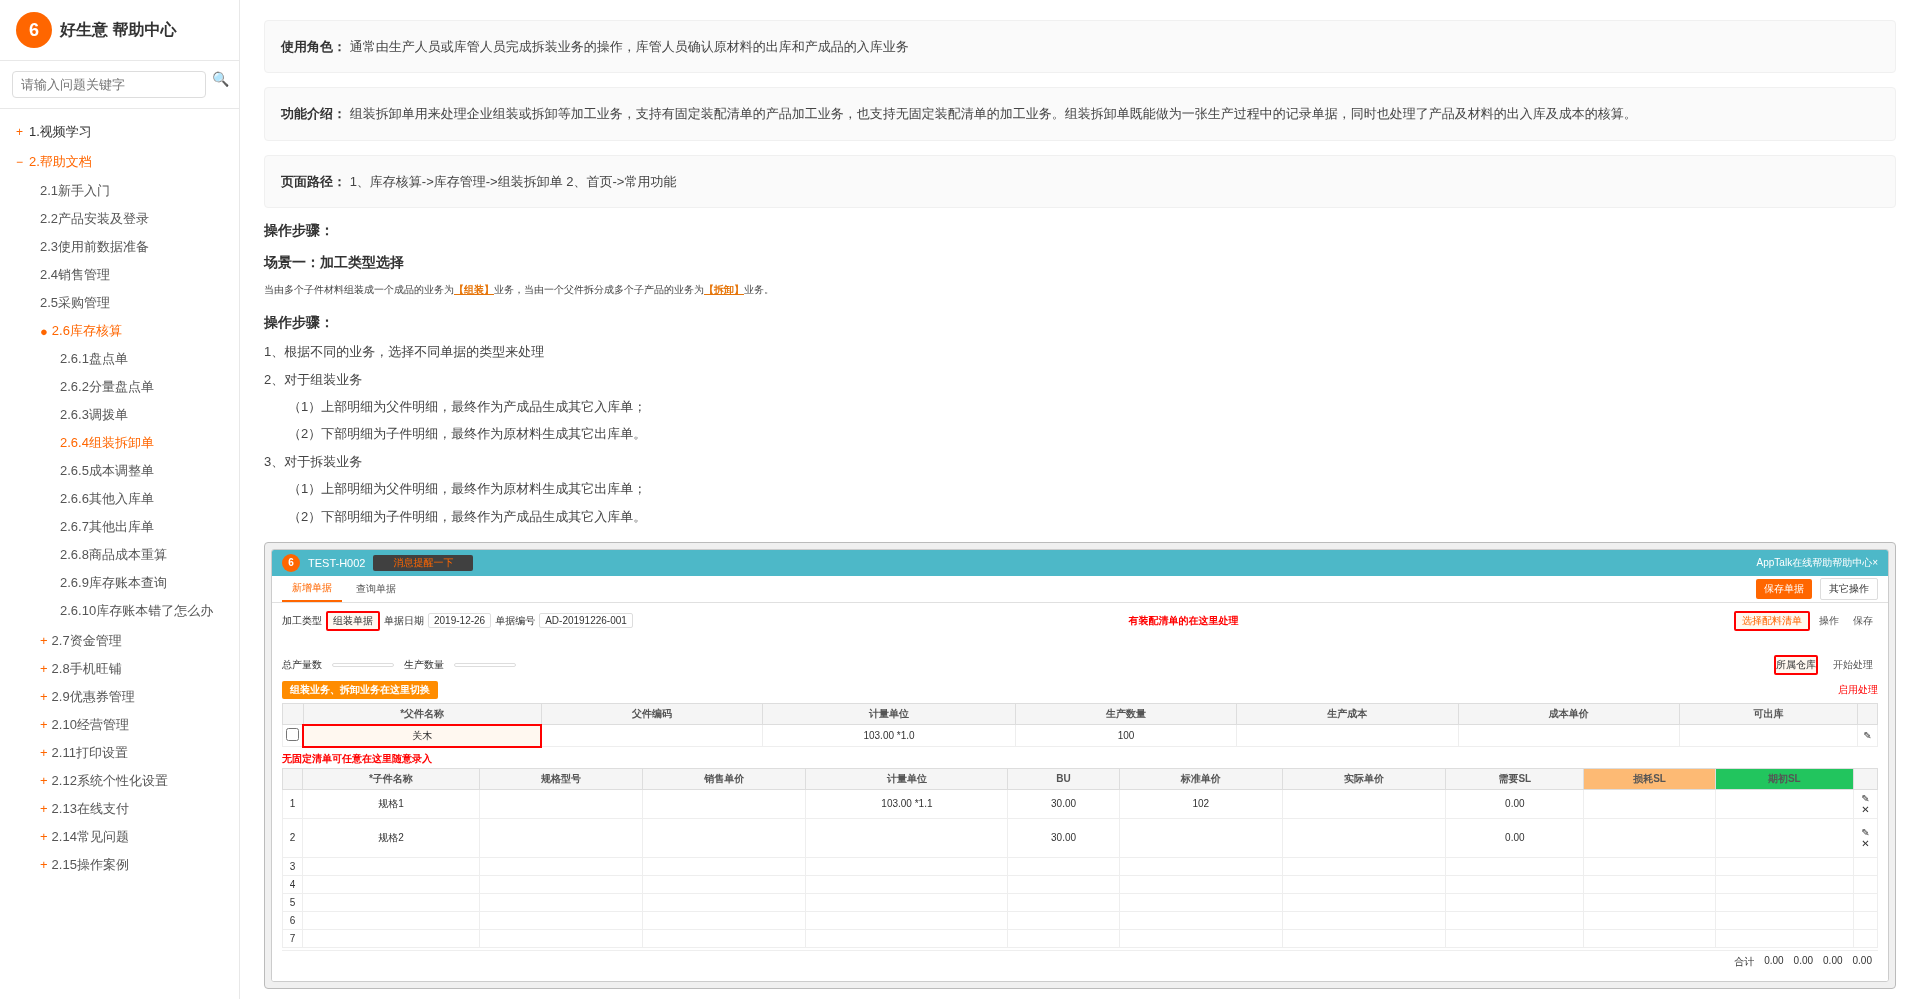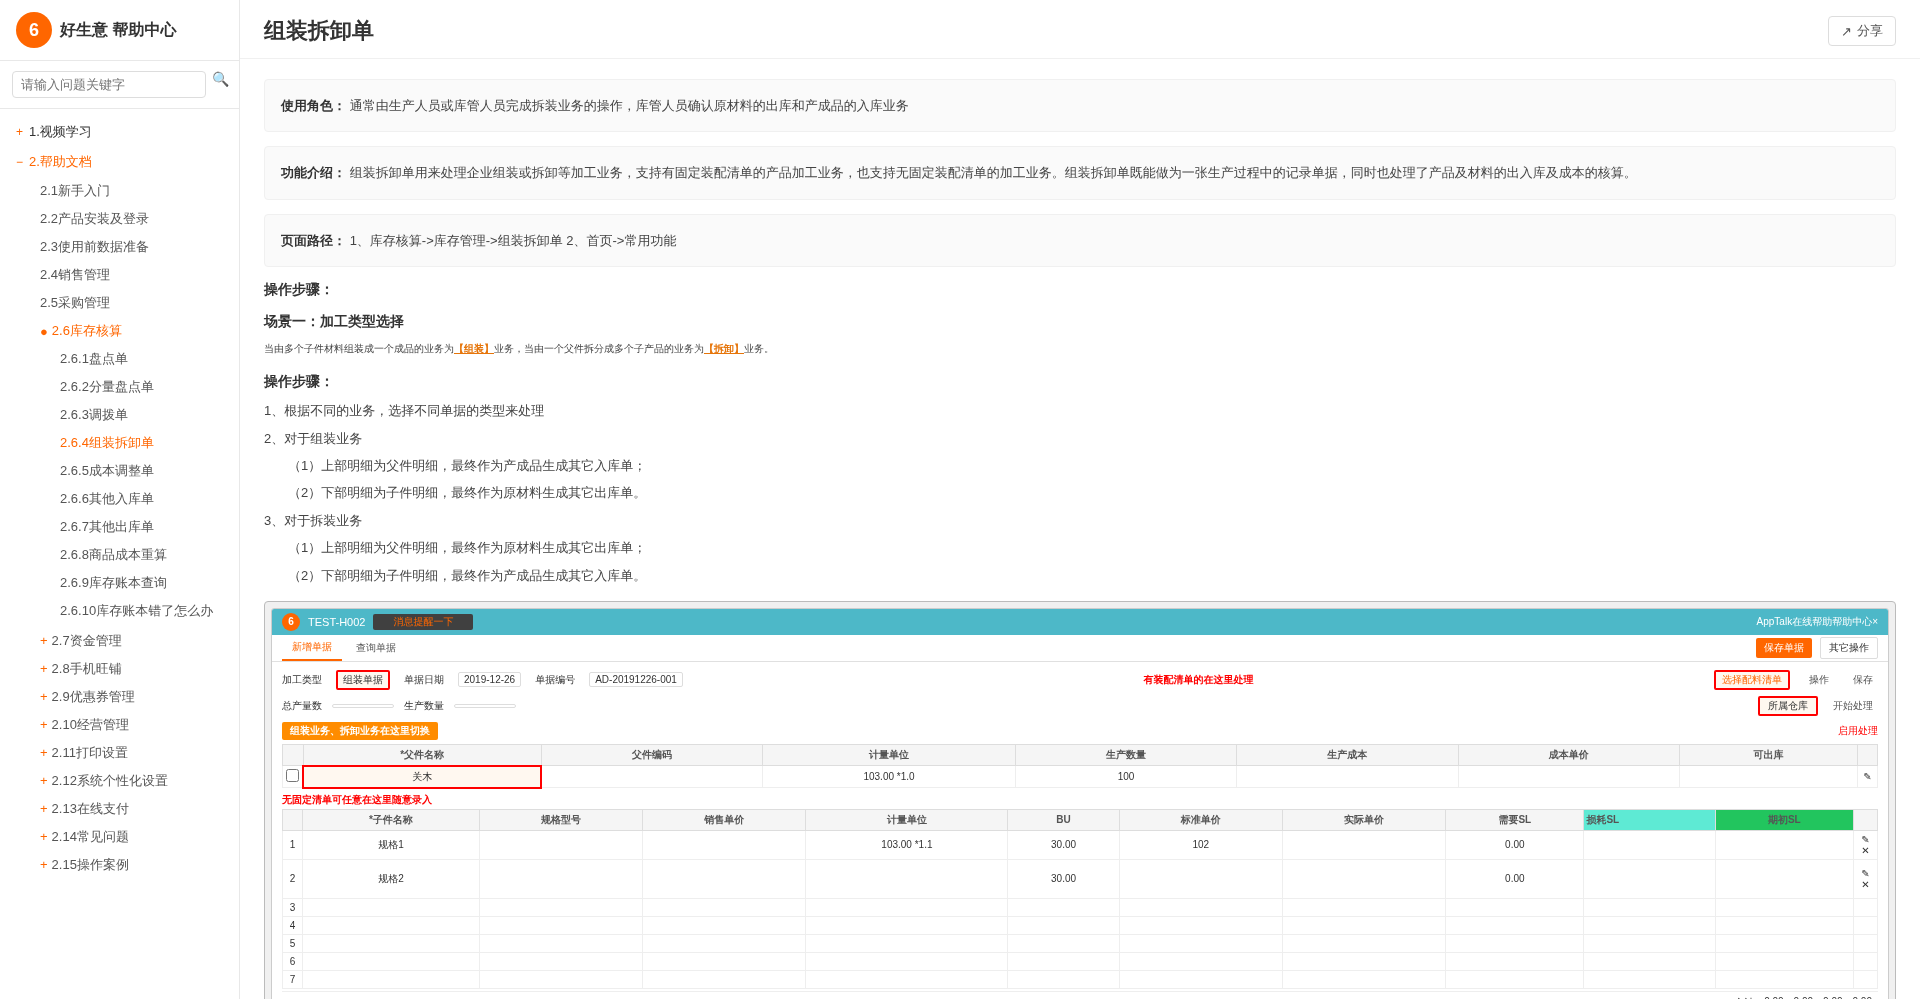--- a/index.html
+++ b/index.html
@@ -108,27 +108,20 @@
         <span style="color:#f60;margin-right:4px;">+</span>2.14常见问题
       </div>
       <div class="nav-sub-item">
         <span style="color:#f60;margin-right:4px;">+</span>2.15操作案例
       </div>
     </div>
   </div>
 </div>
 
 <div class="main">
-  <div class="main-header">
-    <h1 class="page-title">组装拆卸单</h1>
-    <button class="share-btn">
-      <span class="share-icon">↗</span>
-      <span>分享</span>
-    </button>
-  </div>
   <div class="content-area">
 
     <div class="info-block">
       <span class="label">使用角色：</span>
       <span>通常由生产人员或库管人员完成拆装业务的操作，库管人员确认原材料的出库和产成品的入库业务</span>
     </div>
 
     <div class="info-block">
       <span class="label">功能介绍：</span>
       <span>组装拆卸单用来处理企业组装或拆卸等加工业务，支持有固定装配清单的产品加工业务，也支持无固定装配清单的加工业务。组装拆卸单既能做为一张生产过程中的记录单据，同时也处理了产品及材料的出入库及成本的核算。</span>
@@ -175,40 +168,40 @@
           <div style="background:#fff;border-bottom:1px solid #e0e0e0;display:flex;align-items:center;padding:0 10px;gap:4px;font-size:10px;">
             <div style="padding:5px 10px;color:#f60;border-bottom:2px solid #f60;cursor:pointer;">新增单据</div>
             <div style="padding:5px 10px;color:#555;cursor:pointer;">查询单据</div>
             <div style="flex:1;"></div>
             <div style="padding:3px 8px;background:#f60;color:#fff;border-radius:2px;font-size:10px;cursor:pointer;margin-right:4px;">保存单据</div>
             <div style="padding:3px 8px;background:#fff;border:1px solid #ddd;border-radius:2px;font-size:10px;cursor:pointer;">其它操作</div>
           </div>
 
           <div style="padding:8px 10px;background:#fff;">
 
-            <div style="display:flex;align-items:center;gap:14px;margin-bottom:6px;font-size:10px;flex-wrap:wrap;">
+            <div style="display:flex;align-items:center;gap:4px;margin-bottom:24px;font-size:10px;flex-wrap:wrap;">
               <span>加工类型</span>
               <span style="border:2px solid red;border-radius:2px;padding:1px 5px;background:#fff8f0;">组装单据</span>
               <span>单据日期</span>
               <span style="border:1px solid #ddd;border-radius:2px;padding:1px 5px;">2019-12-26</span>
               <span>单据编号</span>
               <span style="border:1px solid #ddd;border-radius:2px;padding:1px 5px;">AD-20191226-001</span>
               <div style="flex:1;text-align:center;color:red;font-weight:bold;font-size:10px;">有装配清单的在这里处理</div>
               <span style="border:2px solid red;border-radius:2px;padding:1px 6px;background:#fff8f0;color:#f60;font-size:10px;">选择配料清单</span>
               <span style="padding:1px 5px;font-size:10px;color:#555;">操作</span>
               <span style="padding:1px 5px;font-size:10px;color:#555;">保存</span>
             </div>
 
             <div style="display:flex;align-items:center;gap:10px;margin-bottom:6px;font-size:10px;flex-wrap:wrap;">
               <span>总产量数</span>
               <span style="border:1px solid #ddd;border-radius:2px;padding:1px 30px;"></span>
               <span>生产数量</span>
               <span style="border:1px solid #ddd;border-radius:2px;padding:1px 30px;"></span>
               <span style="flex:1;"></span>
-              <span style="border:2px solid red;border-radius:2px;padding:1px 8px;background:#fff8f0;">所属仓库</span>
+              <span style="border:2px solid red;border-radius:2px;padding:1px 0;background:#fff8f0;">所属仓库</span>
               <span style="padding:1px 5px;font-size:10px;color:#555;">开始处理</span>
             </div>
 
             <div style="display:flex;align-items:center;gap:6px;margin-bottom:4px;font-size:10px;">
               <div style="background:#ff8c00;color:#fff;border-radius:2px;padding:2px 8px;font-weight:bold;font-size:10px;">组装业务、拆卸业务在这里切换</div>
               <div style="flex:1;"></div>
               <div style="color:red;font-size:10px;margin-left:80px;">启用处理</div>
             </div>
 
             <div style="margin-bottom:2px;">
@@ -250,21 +243,21 @@
                   <tr>
                     <th style="background:#f5f5f5;border:1px solid #ddd;padding:3px;text-align:center;color:#555;width:20px;"></th>
                     <th style="background:#f5f5f5;border:1px solid #ddd;padding:3px;text-align:center;color:#555;">*子件名称</th>
                     <th style="background:#f5f5f5;border:1px solid #ddd;padding:3px;text-align:center;color:#555;">规格型号</th>
                     <th style="background:#f5f5f5;border:1px solid #ddd;padding:3px;text-align:center;color:#555;">销售单价</th>
                     <th style="background:#f5f5f5;border:1px solid #ddd;padding:3px;text-align:center;color:#555;">计量单位</th>
                     <th style="background:#f5f5f5;border:1px solid #ddd;padding:3px;text-align:center;color:#555;">BU</th>
                     <th style="background:#f5f5f5;border:1px solid #ddd;padding:3px;text-align:center;color:#555;">标准单价</th>
                     <th style="background:#f5f5f5;border:1px solid #ddd;padding:3px;text-align:center;color:#555;">实际单价</th>
                     <th style="background:#f5f5f5;border:1px solid #ddd;padding:3px;text-align:center;color:#555;">需要SL</th>
-                    <th style="background:#5eead4;border:1px solid #ddd;padding:2px;text-align:left;color:#555;">损耗SL</th>
+                    <th style="background:#fdba74;border:1px solid #ddd;padding:2px;text-align:center;color:#555;">损耗SL</th>
                     <th style="background:#22c55e;border:1px solid #ddd;padding:3px;text-align:center;color:#555;">期初SL</th>
                     <th style="background:#f5f5f5;border:1px solid #ddd;padding:3px;text-align:center;color:#555;width:24px;"></th>
                   </tr>
                 </thead>
                 <tbody>
                   <tr>
                     <td style="border:1px solid #eee;padding:3px;text-align:center;">1</td>
                     <td style="border:1px solid #eee;padding:3px;text-align:center;">规格1</td>
                     <td style="border:1px solid #eee;padding:3px;text-align:center;"></td>
                     <td style="border:1px solid #eee;padding:3px;text-align:center;"></td>

